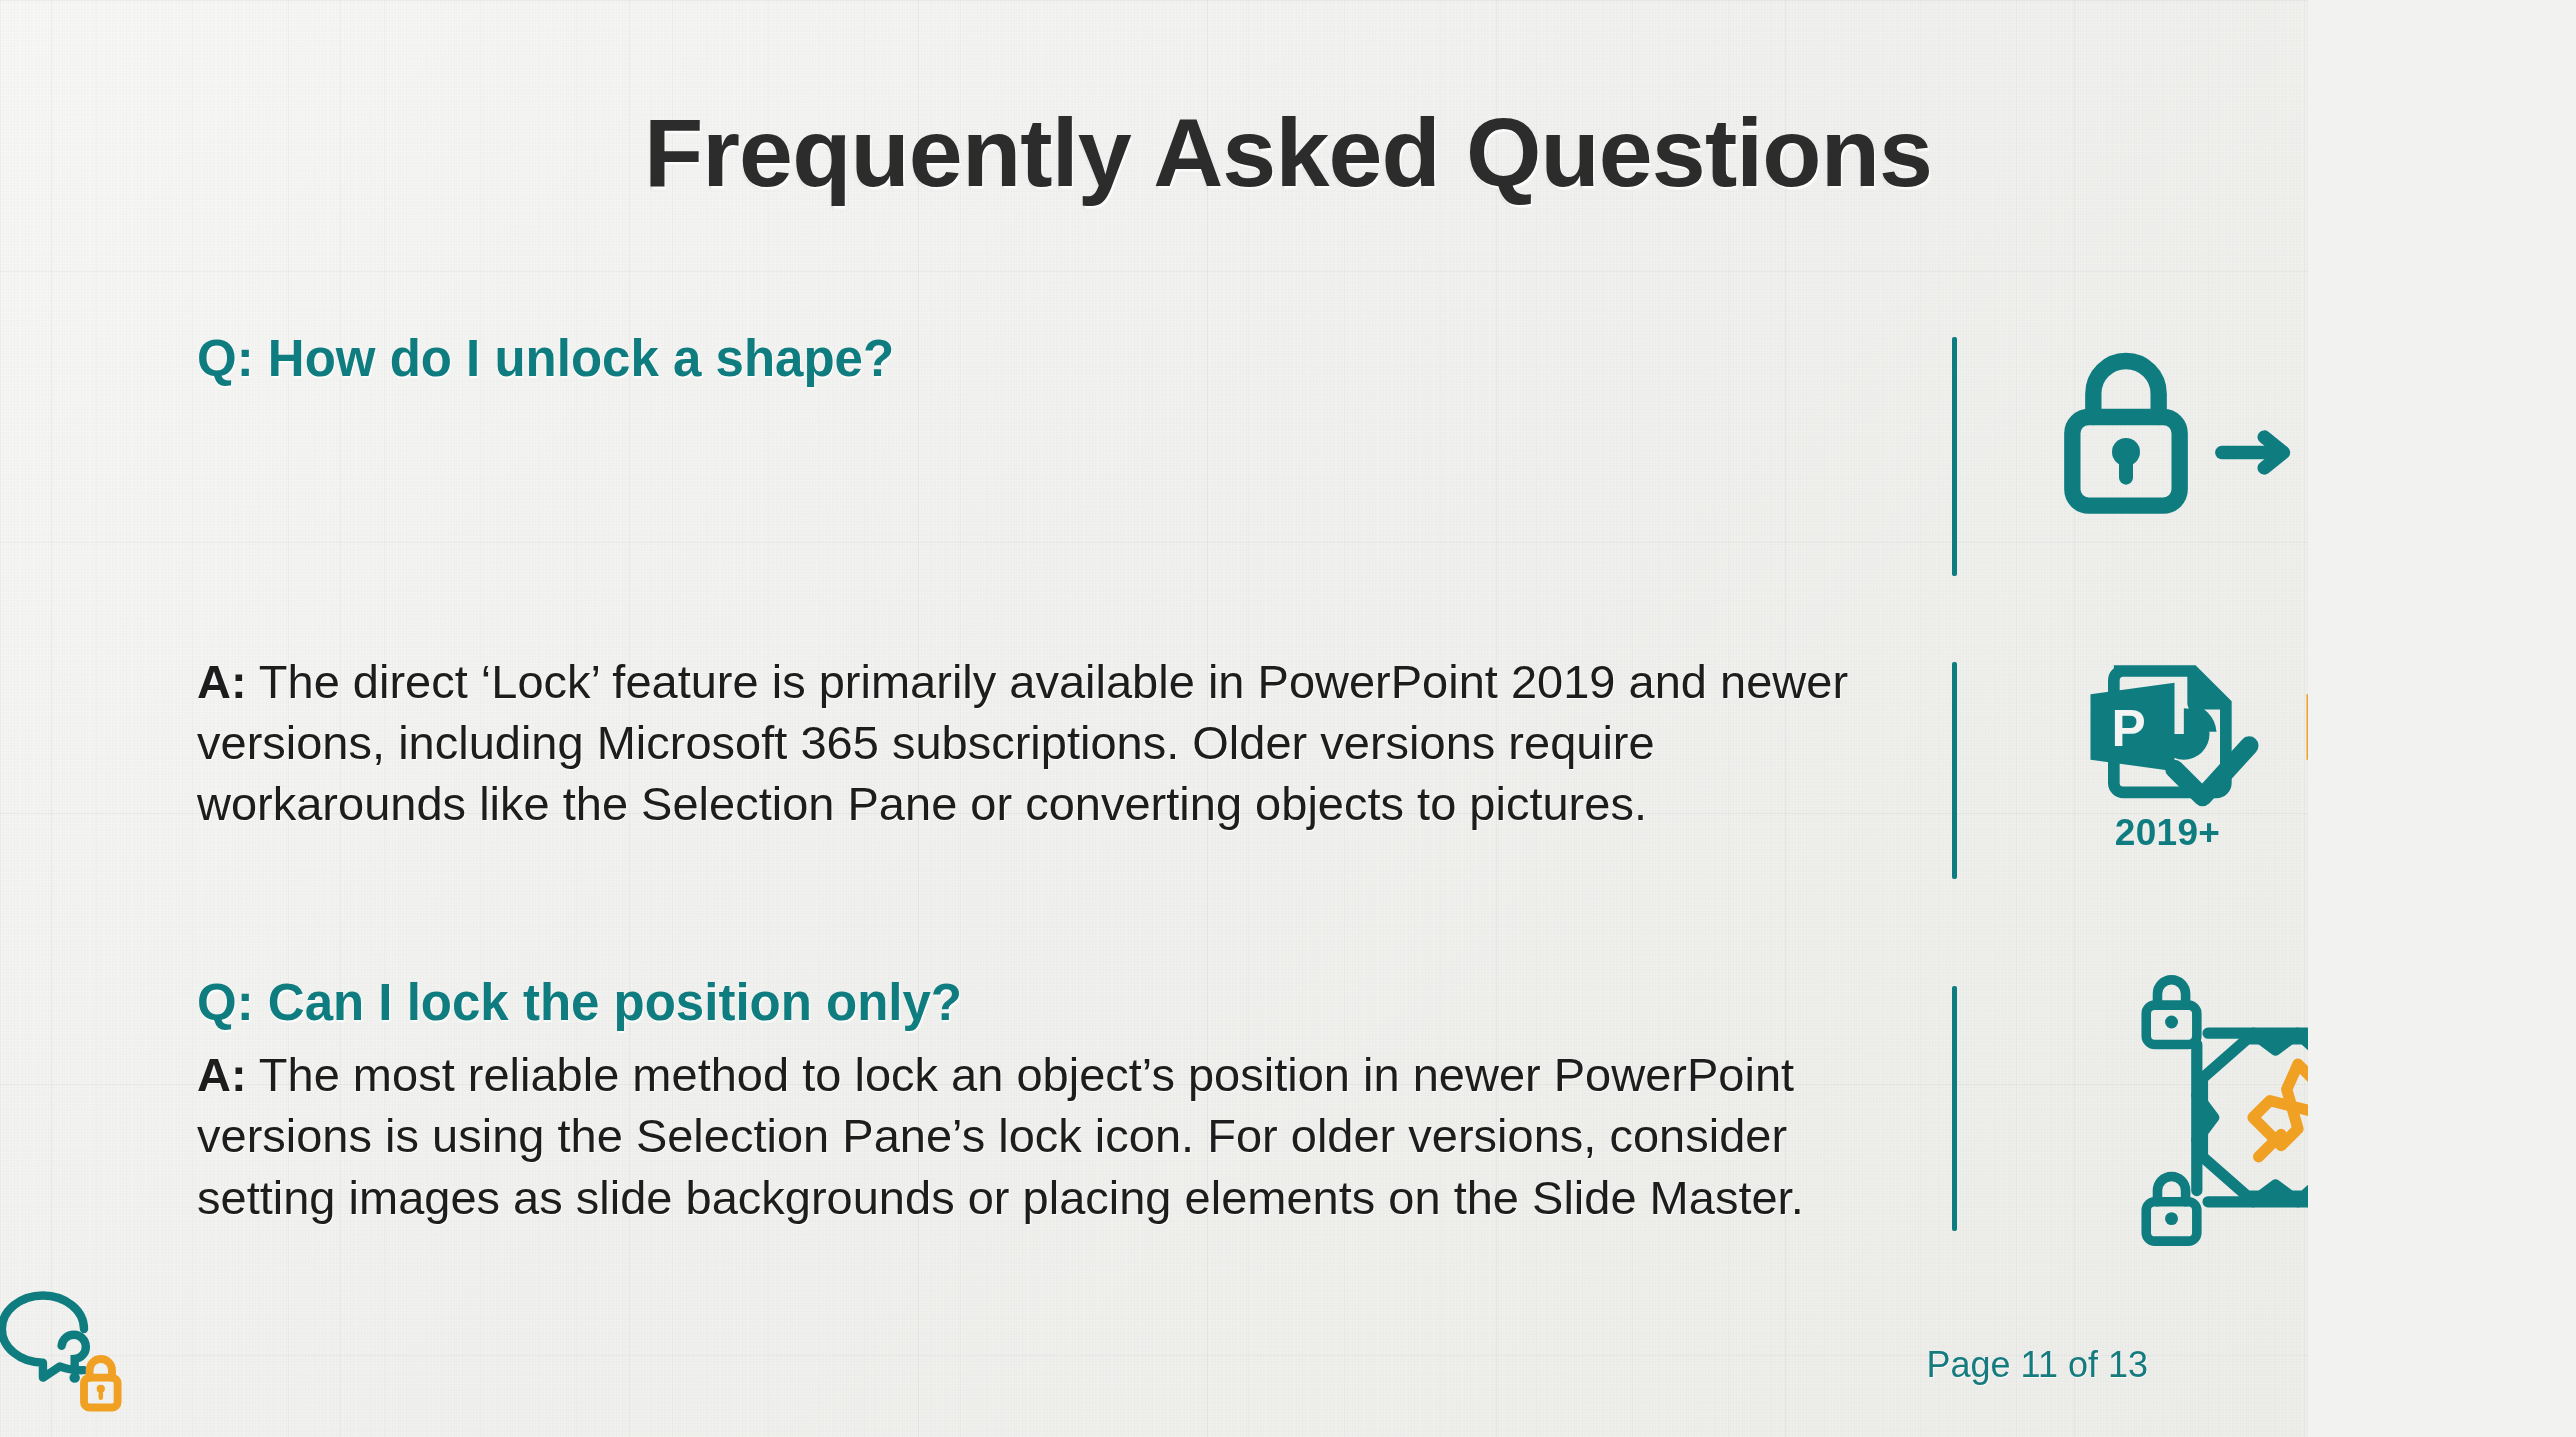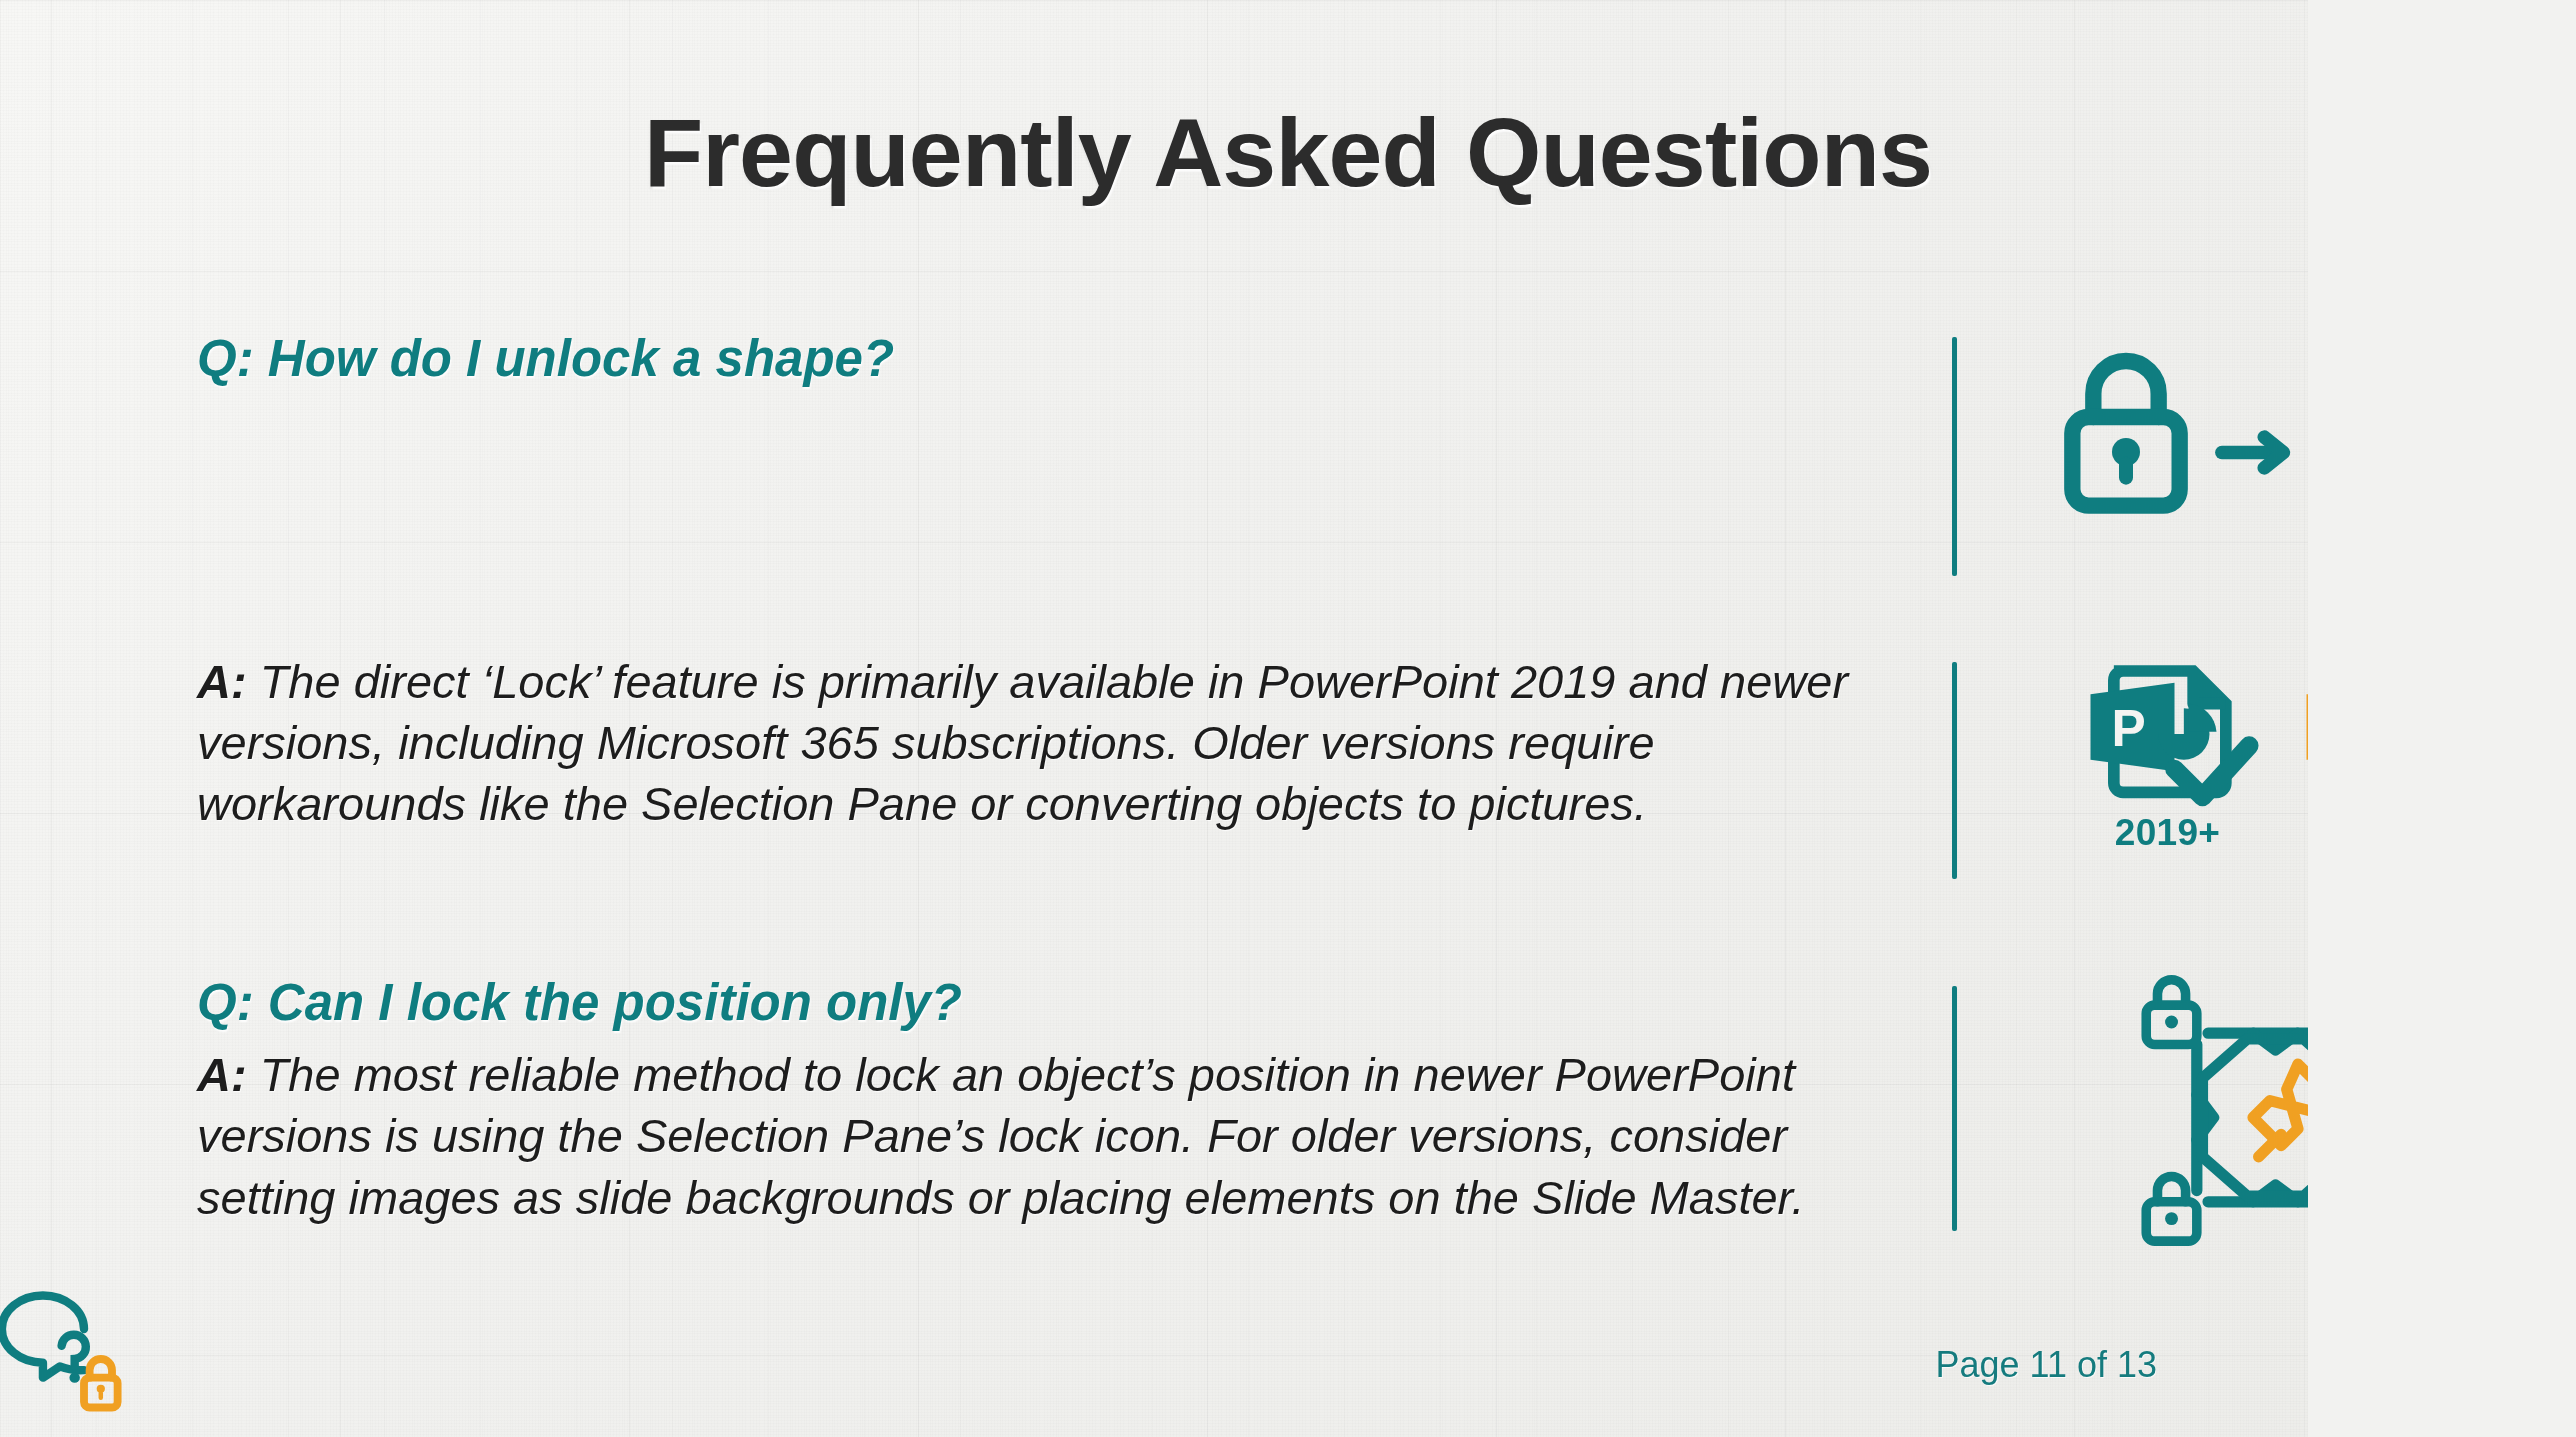--- a/index.html
+++ b/index.html
@@ -76,21 +76,21 @@
   }
 
   .faq-row {
     position: relative;
     display: flex;
     align-items: flex-start;
     min-height: 309px;
   }
   .faq-row + .faq-row { margin-top: 13px; }
 
-  .faq-text { width: 1704px; padding-right: 37px; font-style: italic; }
+  .faq-text { width: 1704px; padding-right: 37px; }
 
   .q {
     font-size: 51px;
     line-height: 1.18;
     font-weight: 700;
     color: #0f7d80;
     text-shadow: 0.9px 1.9px 1.9px rgba(255,255,255,.9);
     margin-bottom: 11.2px;
     white-space: nowrap;
   }
@@ -150,21 +150,21 @@
   
   .footer-icon {
     position: absolute;
     left: 28px;
     bottom: 20.6px;
     z-index: 3;
   }
 
   .page-num {
     position: absolute;
-    right: 151px;
+    right: 160px;
     bottom: 52px;
     font-size: 36px;
     color: #157b7e;
     z-index: 3;
     text-shadow: 0.9px 0.9px 0.9px rgba(255,255,255,.8);
   }
 
   svg { display: block; overflow: visible; }
 </style>
 </head>

